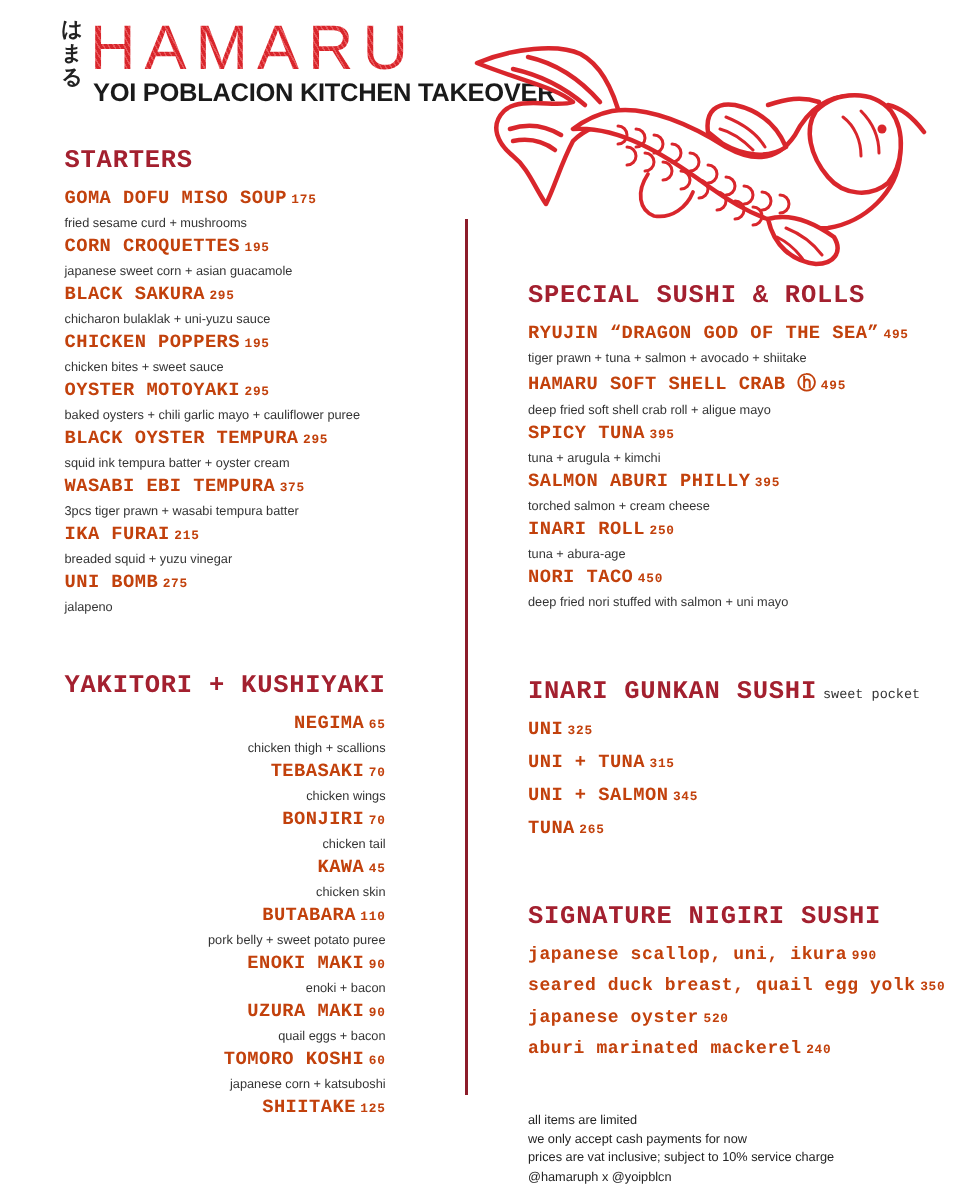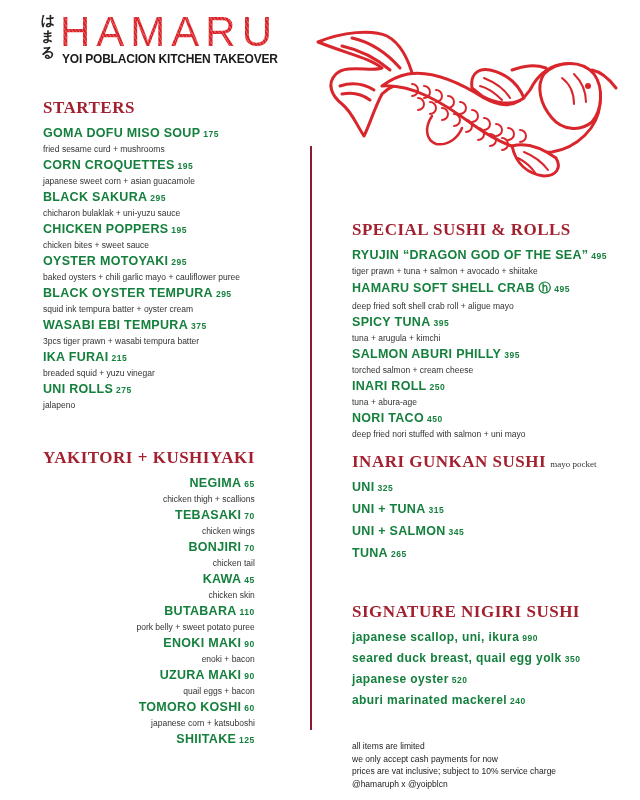--- a/index.html
+++ b/index.html
@@ -3,41 +3,41 @@
 <meta charset="utf-8">
 <style>
   * { box-sizing: border-box; margin: 0; padding: 0; }
   html, body { width: 640px; height: 800px; background: #ffffff; overflow: hidden; }
   body { position: relative; font-family: "DejaVu Sans", sans-serif; color: #1a1a1a; }
 
   .header { position: absolute; left: 40px; top: 10px; }
   .kana { position: absolute; left: 0; top: 2px; width: 16px; font-size: 14px; line-height: 16px; font-weight: bold; color: #222; text-align: center; }
   .logo { position: absolute; left: 20px; top: -2px; font-family: "Liberation Sans", sans-serif; font-weight: normal; font-size: 42px; letter-spacing: 6px; color: #d9262c; white-space: nowrap;
           background: repeating-linear-gradient(60deg, #d9262c 0 2px, #e8565a 2px 3px); -webkit-background-clip: text; background-clip: text; -webkit-text-fill-color: transparent; }
-  .tagline { position: absolute; left: 22px; top: 42px; font-family: "Liberation Sans", sans-serif; font-weight: bold; font-size: 12px; letter-spacing: -0.2px; color: #1a1a1a; white-space: nowrap; }
+  .tagline { position: absolute; left: 22px; top: 42px; font-family: "Liberation Sans", sans-serif; font-weight: bold; font-size: 17px; letter-spacing: -0.2px; color: #1a1a1a; white-space: nowrap; }
 
   .koi { position: absolute; left: 312px; top: 24px; width: 306px; height: 158px; }
 
   .divider { position: absolute; left: 310px; top: 146px; width: 2px; height: 584px; background: #8c1d2a; }
 
-  .section-title { font-family: Liberation Serif, serif; font-weight: bold; color: #a3202f; font-size: 17px; letter-spacing: 0.5px; white-space: nowrap; }
+  .section-title { font-family: Liberation Mono, monospace; font-weight: bold; color: #a3202f; font-size: 17px; letter-spacing: 0.5px; white-space: nowrap; }
   .section-title .sub { font-size: 9px; color: #333; letter-spacing: 0; margin-left: 4px; font-weight: normal; }
 
   .col { position: absolute; }
-  .item-name { font-family: Liberation Sans, sans-serif; font-weight: bold; font-size: 12.5px; color: #15803d; white-space: nowrap; letter-spacing: 0.3px; }
+  .item-name { font-family: Liberation Mono, monospace; font-weight: bold; font-size: 12.5px; color: #c2410c; white-space: nowrap; letter-spacing: 0.3px; }
   .item-name .price { font-size: 8.5px; margin-left: 3px; letter-spacing: 0.5px; }
   .item-desc { font-family: "Liberation Sans", sans-serif; font-size: 8.5px; color: #333; white-space: nowrap; margin-top: 4px; margin-bottom: 4px; }
   .item { margin-top: 3px; }
 
   .starters { left: 43px; top: 98px; }
   .starters .section-title { margin-bottom: 8px; }
   .yakitori { left: 43px; top: 448px; text-align: right; }
   .yakitori .section-title { margin-bottom: 8px; }
 
-  .special { left: 352px; top: 188px; margin-top: 32px; }
+  .special { left: 352px; top: 188px; }
   .special .section-title { margin-bottom: 8px; }
   .gunkan { left: 352px; top: 452px; }
   .gunkan .section-title { margin-bottom: 8px; }
   .gunkan .item-name { margin-bottom: 8px; }
   .nigiri { left: 352px; top: 602px; }
   .nigiri .section-title { margin-bottom: 8px; }
   .nigiri .item-name { text-transform: none; font-size: 12px; margin-bottom: 7px; letter-spacing: 0.4px; }
 
   .notes { position: absolute; left: 352px; top: 740px; font-family: Liberation Sans, sans-serif; font-size: 8.5px; color: #222; line-height: 12.5px; }
 </style>
@@ -116,21 +116,21 @@
     </div>
   <div class="item">
       <div class="item-name"><span>WASABI EBI TEMPURA</span><span class="price">375</span></div>
       <div class="item-desc">3pcs tiger prawn + wasabi tempura batter</div>
     </div>
   <div class="item">
       <div class="item-name"><span>IKA FURAI</span><span class="price">215</span></div>
       <div class="item-desc">breaded squid + yuzu vinegar</div>
     </div>
   <div class="item">
-      <div class="item-name"><span>UNI ROLLS</span><span class="price">275</span></div>
+      <div class="item-name"><span>UNI BOMB</span><span class="price">275</span></div>
       <div class="item-desc">jalapeno</div>
     </div>
 </div>
 
 <div class="col yakitori">
   <div class="section-title">YAKITORI + KUSHIYAKI</div>
 
   <div class="item">
       <div class="item-name"><span>NEGIMA</span><span class="price">65</span></div>
       <div class="item-desc">chicken thigh + scallions</div>
@@ -191,21 +191,21 @@
       <div class="item-name"><span>INARI ROLL</span><span class="price">250</span></div>
       <div class="item-desc">tuna + abura-age</div>
     </div>
   <div class="item">
       <div class="item-name"><span>NORI TACO</span><span class="price">450</span></div>
       <div class="item-desc">deep fried nori stuffed with salmon + uni mayo</div>
     </div>
 </div>
 
 <div class="col gunkan">
-  <div class="section-title"><span>INARI GUNKAN SUSHI</span><span class="sub">mayo pocket</span></div>
+  <div class="section-title"><span>INARI GUNKAN SUSHI</span><span class="sub">sweet pocket</span></div>
 
   <div class="item-name"><span>UNI</span><span class="price">325</span></div>
   <div class="item-name"><span>UNI + TUNA</span><span class="price">315</span></div>
   <div class="item-name"><span>UNI + SALMON</span><span class="price">345</span></div>
   <div class="item-name"><span>TUNA</span><span class="price">265</span></div>
 </div>
 
 <div class="col nigiri">
   <div class="section-title">SIGNATURE NIGIRI SUSHI</div>
 

